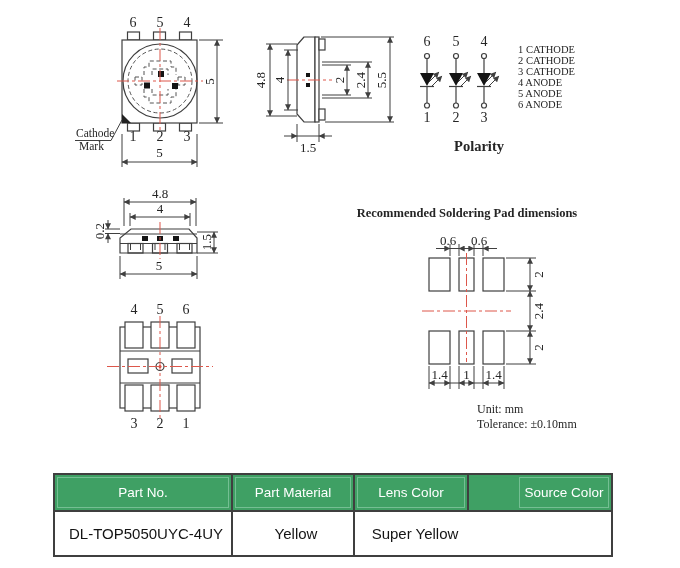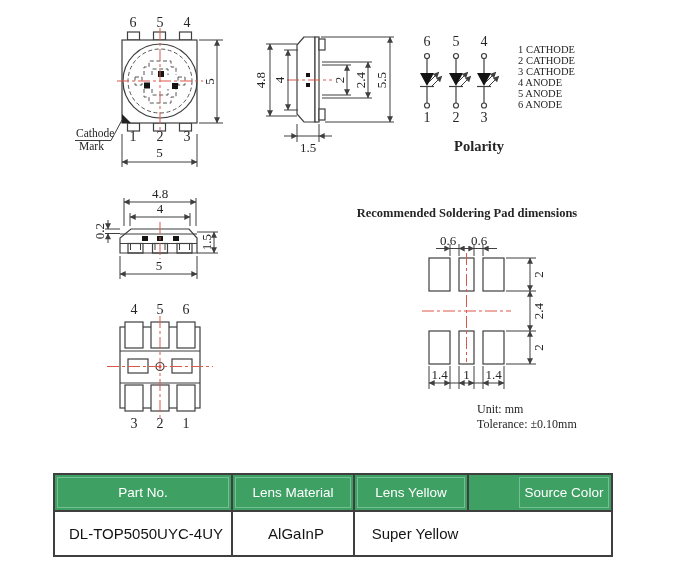--- a/index.html
+++ b/index.html
@@ -341,26 +341,26 @@
     <text class="tc" x="477" y="413" style="font-size:12px;">Unit: mm</text>
     <text class="tc" x="477" y="428" style="font-size:12px;">Tolerance: ±0.10mm</text>
   </g>
 </svg>
 
 <div id="spec-table">
   <div class="hcell">
     <div class="hin">Part No.</div>
   </div>
   <div class="hcell">
-    <div class="hin">Lens Material</div>
+    <div class="hin">Part Material</div>
   </div>
   <div class="hcell">
-    <div class="hin">Lens Yellow</div>
+    <div class="hin">Lens Color</div>
   </div>
   <div class="hcell">
     <div class="hin">Source Color</div>
   </div>
   <div class="dcell">DL-TOP5050UYC-4UY</div>
-  <div class="dcell">AlGaInP</div>
+  <div class="dcell">Yellow</div>
   <div class="dcell">Super Yellow</div>
 </div>
 
 </div>
 
 </body></html>

